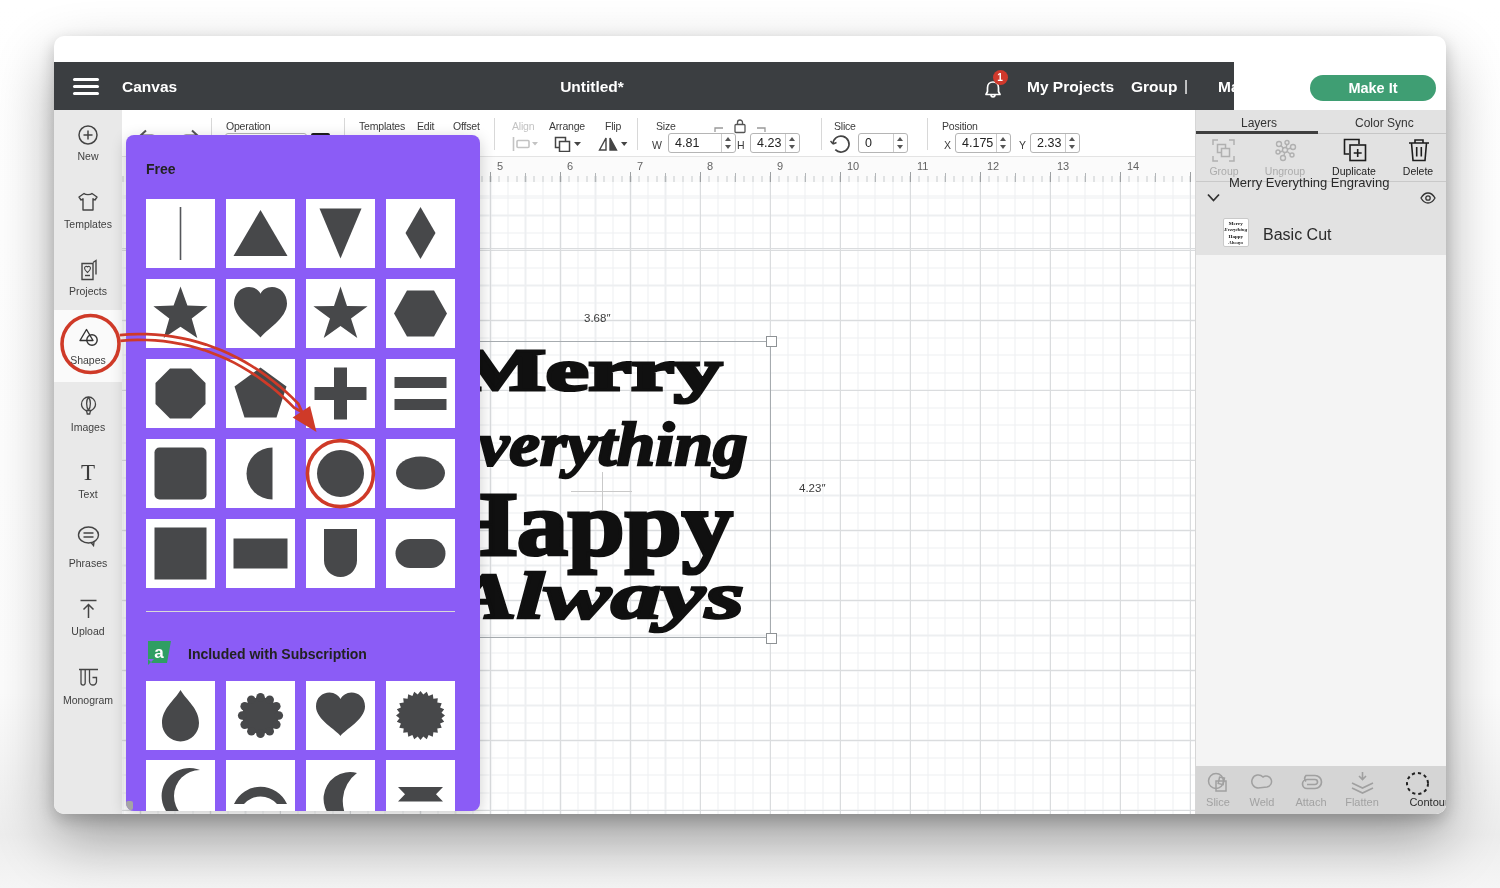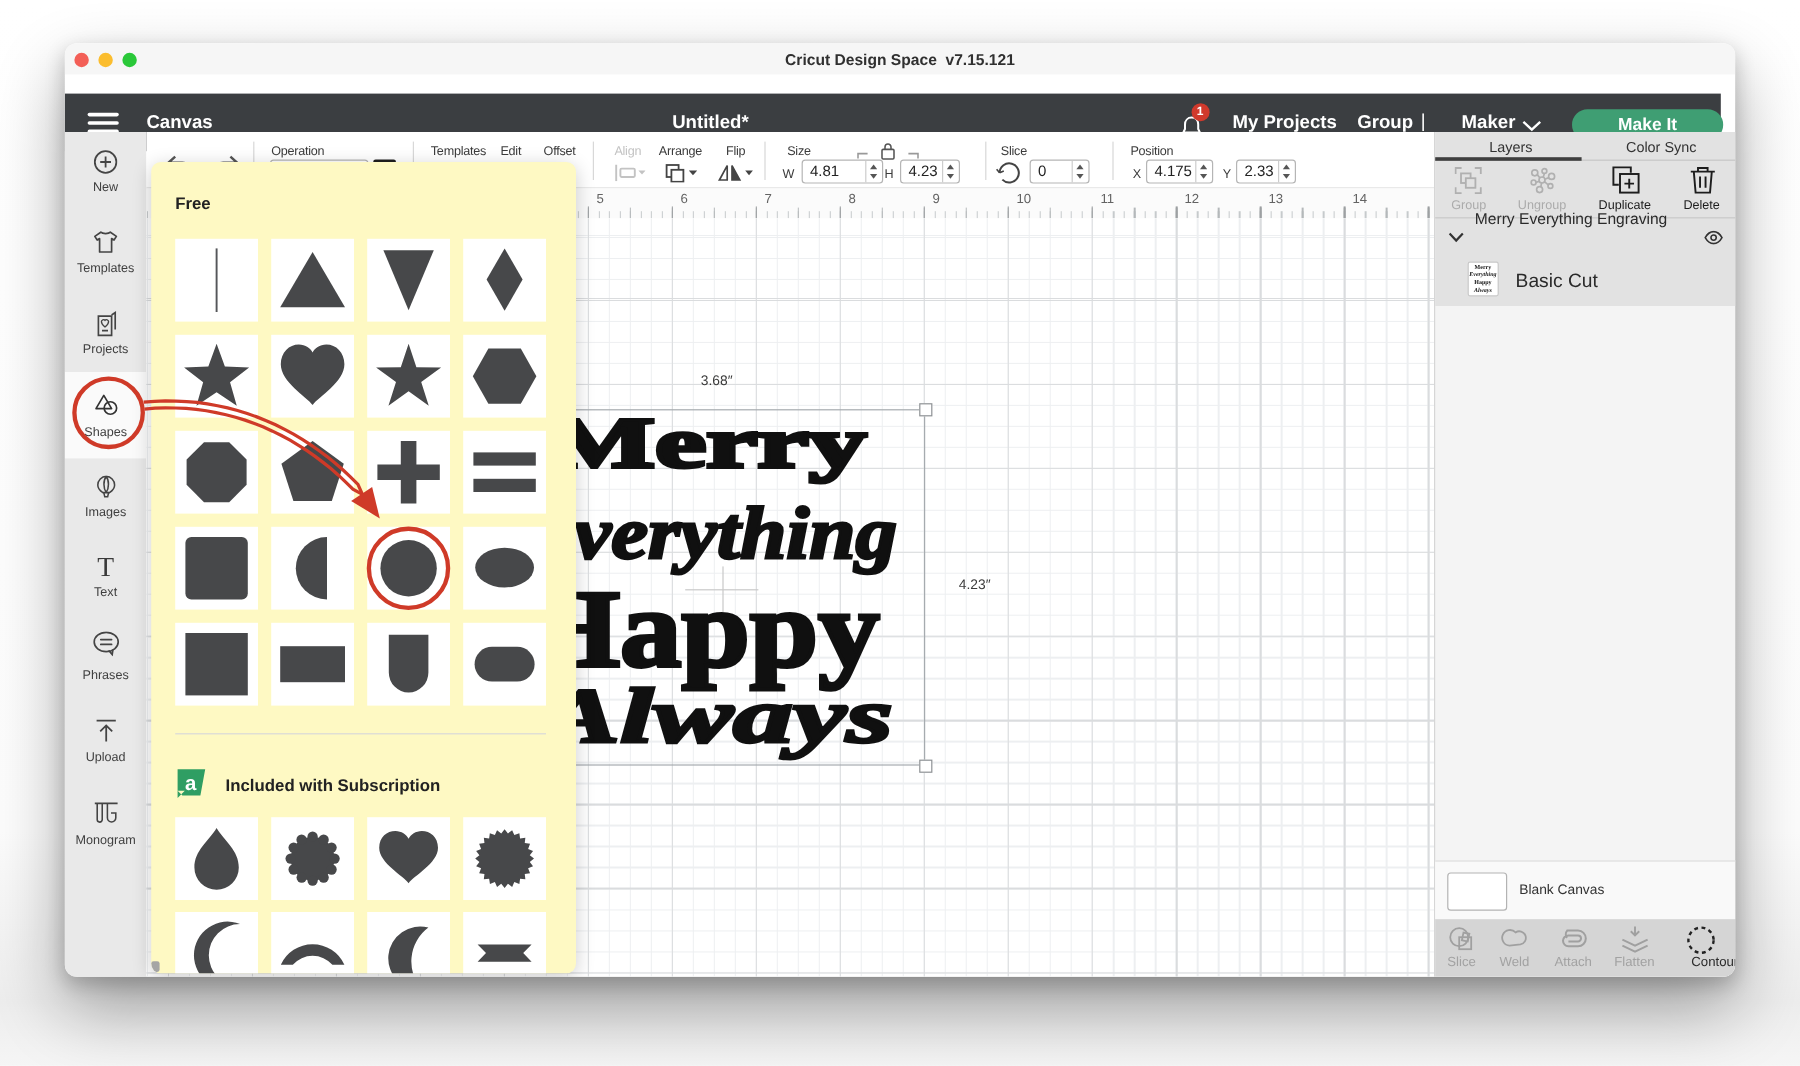--- a/index.html
+++ b/index.html
@@ -4,21 +4,21 @@
 html,body{width:1500px;height:888px;overflow:hidden;font-family:"Liberation Sans",sans-serif;
 background:linear-gradient(180deg,#ffffff 0%,#fcfcfc 78%,#ededed 94%,#f5f5f5 100%)}
 #win{position:absolute;left:54px;top:36px;width:1392px;height:778px;border-radius:10px;overflow:hidden;
 background:#fff;box-shadow:0 26px 58px rgba(0,0,0,.33),0 6px 16px rgba(0,0,0,.20)}
 .abs{position:absolute}
 
 #titlebar{position:absolute;left:0;top:0;width:1392px;height:26px;background:#f6f6f6}
 .tl{position:absolute;top:8px;width:12px;height:12px;border-radius:50%}
 #titlebar .t{position:absolute;top:5.5px;left:0;width:100%;text-align:center;font-size:13px;font-weight:bold;color:#303030}
 
-#header{position:absolute;left:0;top:42px;width:1380px;height:48px;background:#3b3e41;color:#fff}
+#header{position:absolute;left:0;top:26px;width:1180px;height:48px;background:#3b3e41;color:#fff}
 #header .txt{position:absolute;font-size:15.5px;font-weight:600;white-space:nowrap}
 #hamb span{position:absolute;left:0;width:26px;height:3.2px;background:#fff;border-radius:2px}
 #makeit{position:absolute;left:1256px;top:13px;width:126px;height:26px;border-radius:13px;background:#3f9e73;
 text-align:center;line-height:26px;font-size:14.5px;font-weight:bold;color:#fff}
 
 #lsb{position:absolute;left:0;top:74px;width:68px;height:704px;background:#e9e9e9}
 #lsb .it{position:absolute;left:0;width:68px;text-align:center}
 #lsb .lb{position:absolute;left:0;width:68px;text-align:center;font-size:10.5px;color:#3f3f3f}
 
 #tb{position:absolute;left:68px;top:74px;width:1073px;height:47px;background:#fff;border-bottom:1px solid #e4e4e4}
@@ -51,32 +51,26 @@
 .chl{position:absolute;background:#c9c9c9}
 
 #rsb{position:absolute;left:1141px;top:74px;width:251px;height:704px;background:#f4f4f4;border-left:1px solid #d6d6d6}
 #rsb .gray{position:absolute;left:0;top:0;width:251px;height:145px;background:#e2e2e2}
 #rsb .tabt{position:absolute;top:6px;font-size:12px;color:#333}
 #rsb .row2lbl{position:absolute;top:55px;font-size:10.5px;text-align:center}
 #blank{position:absolute;left:0;top:607px;width:251px;height:49px;background:#f9f9f9;border-top:1px solid #dcdcdc}
 #bbar{position:absolute;left:0;top:656px;width:251px;height:48px;background:#d5d5d5}
 #bbar .lb{position:absolute;top:30px;font-size:11px;text-align:center}
 
-#panel{position:absolute;left:72px;top:99px;width:354px;height:676px;background:#fef9c3;border-radius:8px;
+#panel{position:absolute;left:72px;top:99px;width:354px;height:676px;background:#8b5cf6;border-radius:8px;
 box-shadow:0 4px 16px rgba(0,0,0,.2);overflow:hidden}
 .tile{position:absolute;width:69px;height:69px;background:#fff}
 #ann{position:absolute;left:0;top:0;width:1500px;height:888px;pointer-events:none}
 </style></head><body>
 <div id="win">
-  <div id="titlebar">
-    <div class="tl" style="left:8px;background:#f35f57"></div>
-    <div class="tl" style="left:28px;background:#fbbd2e"></div>
-    <div class="tl" style="left:48px;background:#2ac839"></div>
-    <div class="t">Cricut Design Space&nbsp; v7.15.121</div>
-  </div>
   <div id="header">
     <div id="hamb" class="abs" style="left:19px;top:0;width:26px;height:48px">
       <span style="top:16px"></span>
         <span style="top:23px"></span>
         <span style="top:30px"></span>
     </div>
     <div class="txt" style="left:68px;top:16px">Canvas</div>
     <div class="txt" style="left:500px;top:16px;width:76px;text-align:center;font-weight:bold">Untitled*</div>
     <svg class="abs" style="left:927px;top:16px" width="24" height="24" viewBox="0 0 24 24" fill="none" stroke="#fff" stroke-width="1.7">
       <path d="M12,4 C8.7,4 6.5,6.5 6.5,9.8 L6.5,13.5 L5,16.5 L19,16.5 L17.5,13.5 L17.5,9.8 C17.5,6.5 15.3,4 12,4 Z" stroke-linejoin="round"></path>
@@ -282,24 +276,20 @@
       </svg>
     <div class="abs" style="left:33px;top:65px;font-size:13px;color:#2a2a2a">Merry Everything Engraving</div>
     <svg class="abs" style="left:224px;top:82px" width="16" height="12" viewBox="0 0 16 12" fill="none" stroke="#333" stroke-width="1.3">
         <path d="M1,6 C3,2.5 5.5,1 8,1 C10.5,1 13,2.5 15,6 C13,9.5 10.5,11 8,11 C5.5,11 3,9.5 1,6 Z"></path>
         <circle cx="8" cy="6" r="2.2"></circle>
       </svg>
     <div class="abs" style="left:26.5px;top:108px;width:26.5px;height:29px;background:#fff;border:1px solid #c9c9c9;border-radius:2px;overflow:hidden">
       <div style="position:absolute;left:0;top:2px;width:100%;text-align:center;font-family:'Liberation Serif',serif;font-weight:bold;font-size:5px;line-height:6.4px;color:#111">Merry<br><i>Everything</i><br>Happy<br><i>Always</i></div>
     </div>
     <div class="abs" style="left:67px;top:116px;font-size:16px;color:#2a2a2a">Basic Cut</div>
-    <div id="blank">
-      <div class="abs" style="left:10px;top:9px;width:50px;height:32px;background:#fff;border:1px solid #b3b3b3;border-radius:3px"></div>
-      <div class="abs" style="left:70px;top:18px;font-size:11.5px;color:#333">Blank Canvas</div>
-    </div>
     <div id="bbar">
       <svg class="abs" style="left:10px;top:6px" width="24" height="22" viewBox="0 0 24 22" fill="none" stroke="#a0a0a0" stroke-width="1.5">
           <circle cx="10" cy="9" r="7.5"></circle>
           <rect x="10" y="9" width="10" height="10"></rect>
           <rect x="13" y="5.5" width="5" height="6.5" transform="rotate(12 15 8)"></rect>
         </svg>
       <div class="lb" style="left:-6px;width:56px;color:#a2a2a2">Slice</div>
       <svg class="abs" style="left:54px;top:6px" width="25" height="22" viewBox="0 0 25 22" fill="none" stroke="#a0a0a0" stroke-width="1.5">
           <path d="M8,16 a6.5,6.5 0 1 1 5,-11 a5.5,5.5 0 1 1 4,10 l-9,1 Z"></path>
         </svg>

